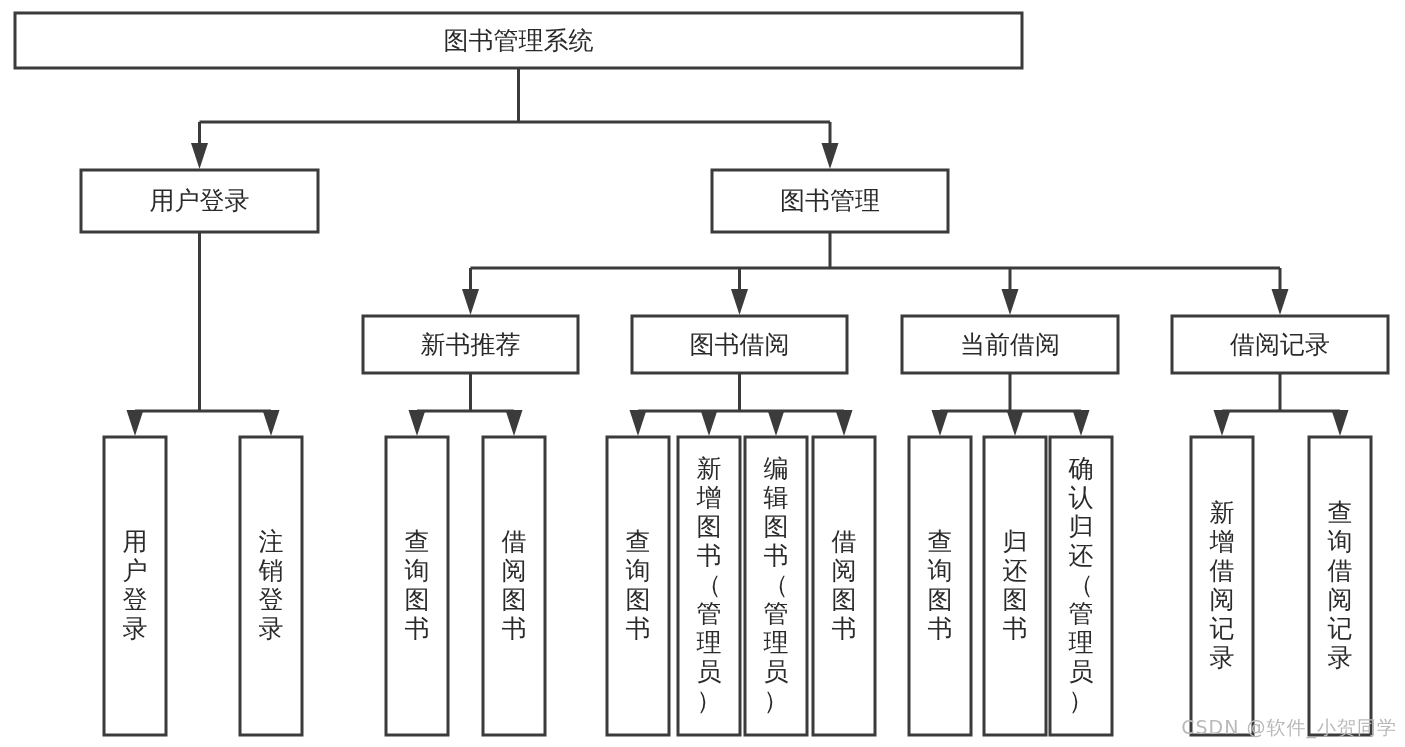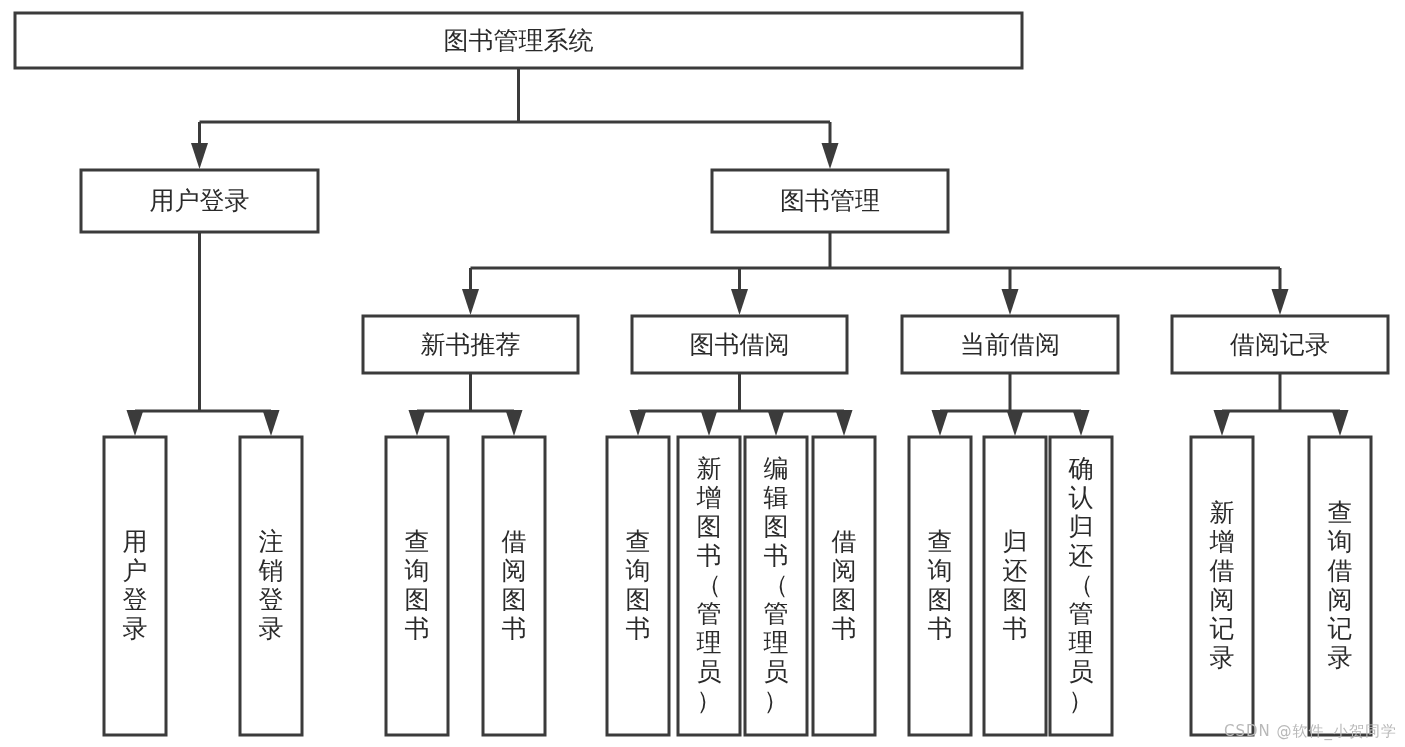--- a/index.html
+++ b/index.html
@@ -13,21 +13,21 @@
   .link{stroke:#3b3b3b;stroke-width:3;fill:none;stroke-linecap:butt;}
   .arrowhead{fill:#3b3b3b;stroke:none;}
   .nodelabel{
     fill:#2a2a2a;font-family:"DejaVu Sans","Liberation Sans",sans-serif;
     text-anchor:middle;dominant-baseline:middle;
   }
   .lbl-h{font-size:25px;}
   .lbl-v{font-size:25px;}
   .watermark{
     position:absolute;right:24px;bottom:6px;
-    font-size:15px;color:#b9b9b9;
+    font-size:19px;color:#b9b9b9;
     font-family:"DejaVu Sans","Liberation Sans",sans-serif;
     white-space:nowrap;letter-spacing:1px;
   }
 </style>
 </head>
 <body>
 
 <div id="stage">
   <svg id="chart" viewBox="0 0 1405 747" xmlns="http://www.w3.org/2000/svg">
     <g id="edges-layer">

